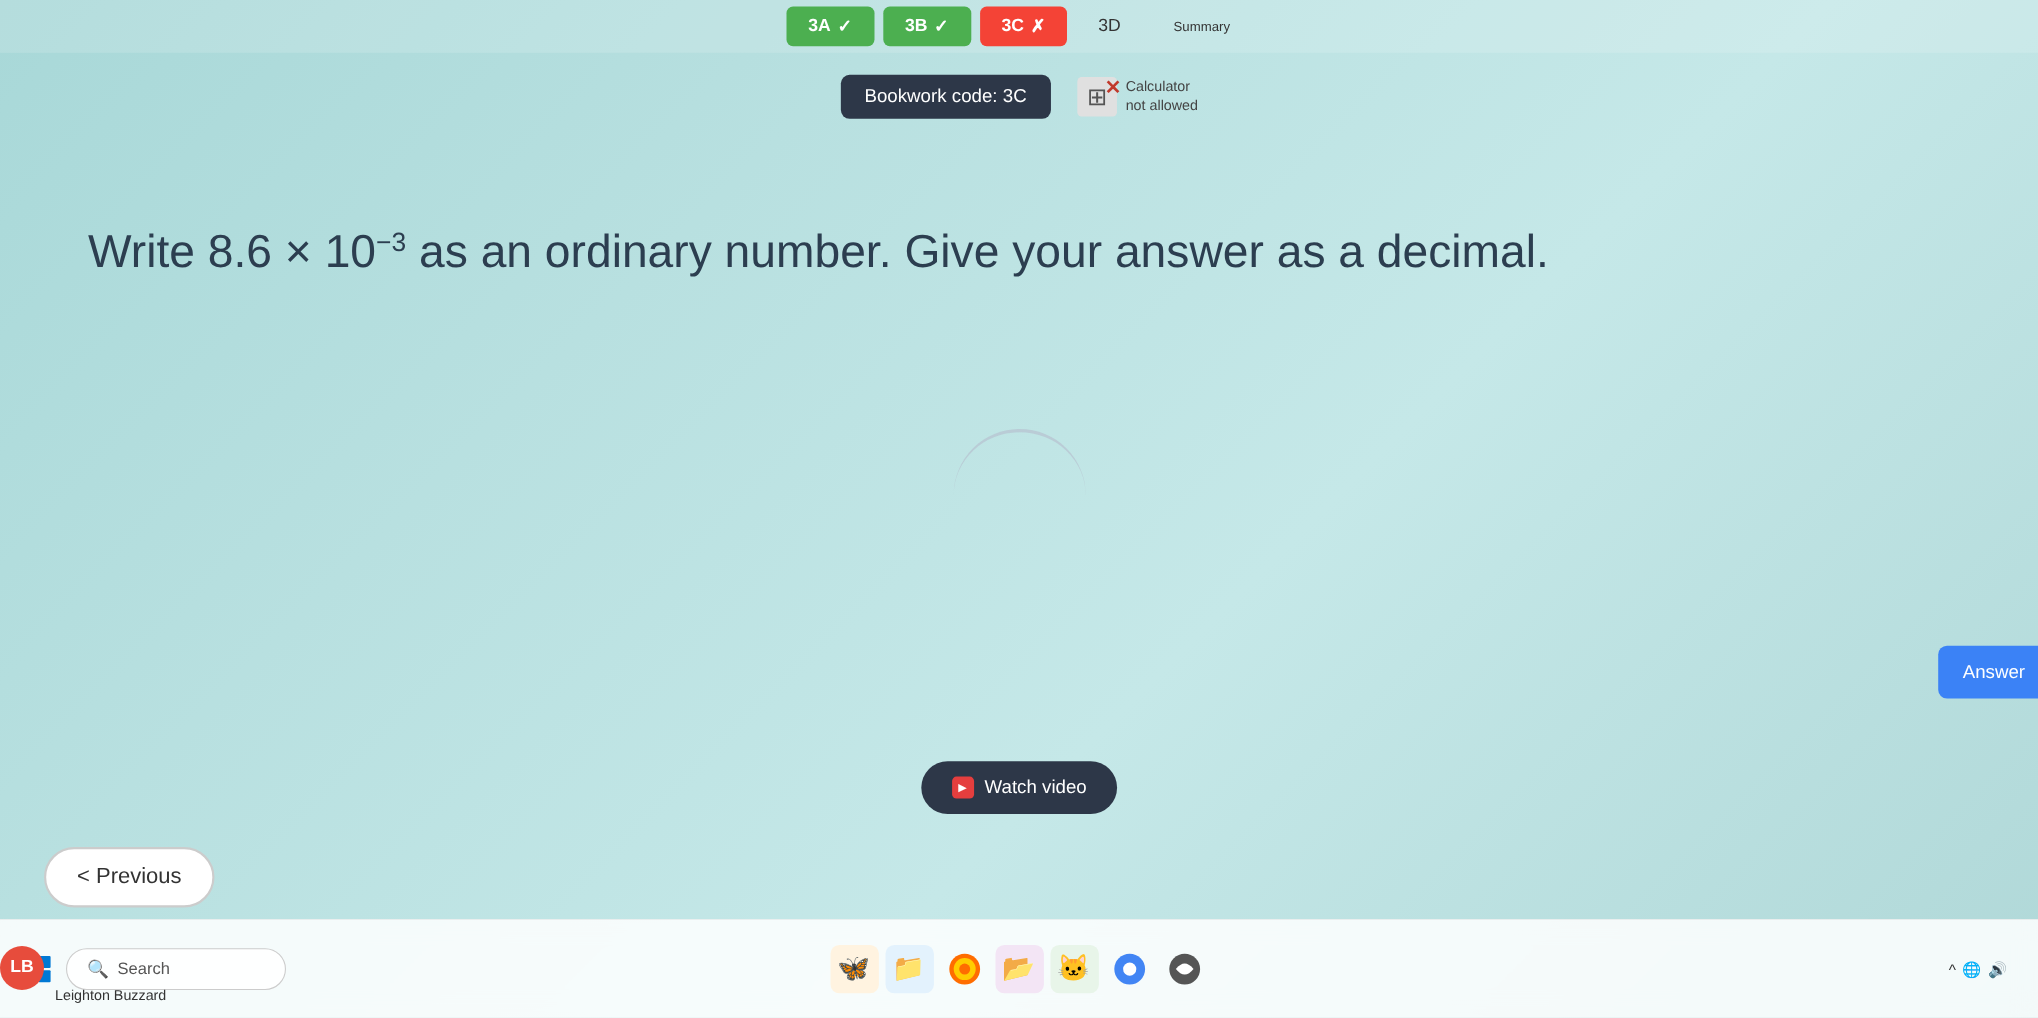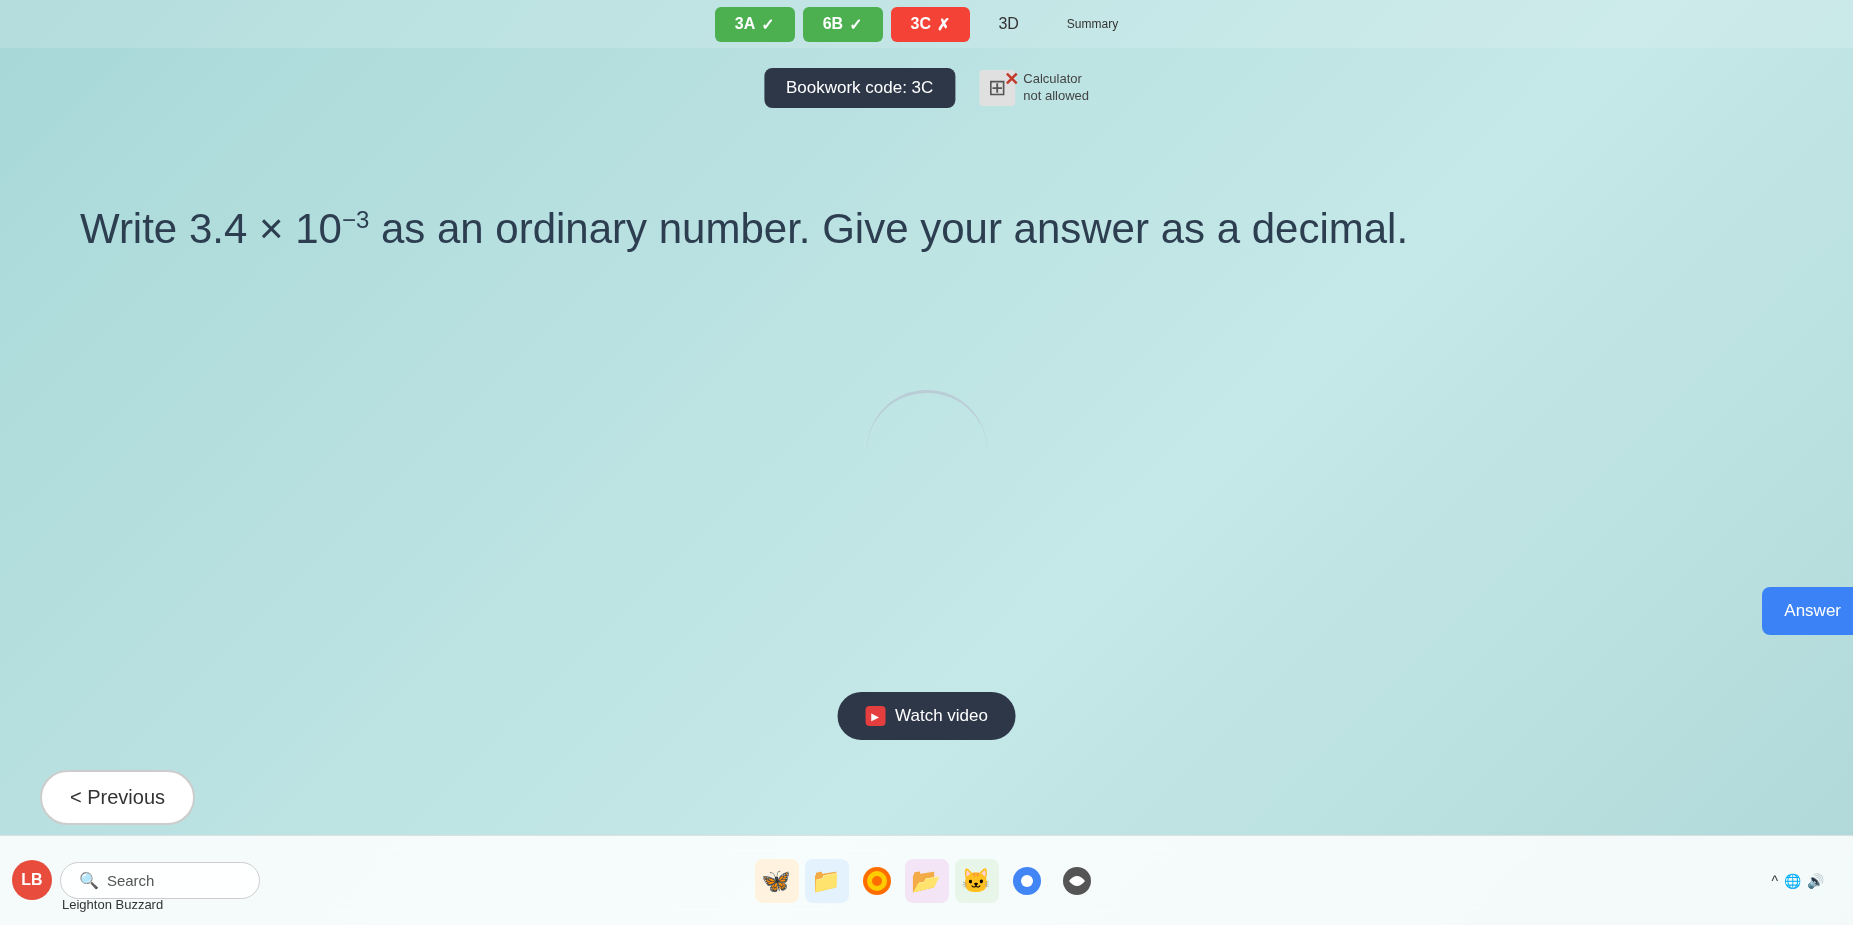--- a/index.html
+++ b/index.html
@@ -319,21 +319,21 @@
     }
 
     
     .user-info {
       position: absolute;
       bottom: 0;
       left: 0;
       height: 90px;
       display: flex;
       align-items: center;
-      padding: 0 12px;
+      padding: 0 0;
       gap: 10px;
     }
 
     .user-avatar {
       width: 40px;
       height: 40px;
       border-radius: 50%;
       background: #e74c3c;
       display: flex;
       align-items: center;
@@ -364,21 +364,21 @@
   </style>
 </head>
 <body>
 
 <div class="top-tabs">
   <div class="tab tab-green">
     <span>3A</span>
     <span>✓</span>
   </div>
   <div class="tab tab-green">
-    <span>6B</span>
+    <span>3B</span>
     <span>✓</span>
   </div>
   <div class="tab tab-red">
     <span>3C</span>
     <span>✗</span>
   </div>
   <div class="tab tab-plain">
     <span>3D</span>
   </div>
   <div class="tab tab-summary">
@@ -396,21 +396,21 @@
     </div>
     <div class="calc-text">
       <span>Calculator</span>
       <span>not allowed</span>
     </div>
   </div>
 </div>
 
 <div class="question-area">
   <div class="question-text">
-    <span>Write 3.4 × 10</span><sup>−3</sup><span> as an ordinary number. Give your answer as a decimal.</span>
+    <span>Write 8.6 × 10</span><sup>−3</sup><span> as an ordinary number. Give your answer as a decimal.</span>
   </div>
 </div>
 
 <div class="arc-shape"></div>
 
 <button class="watch-video-btn">
   <div class="video-icon">▶</div>
   <span>Watch video</span>
 </button>
 

